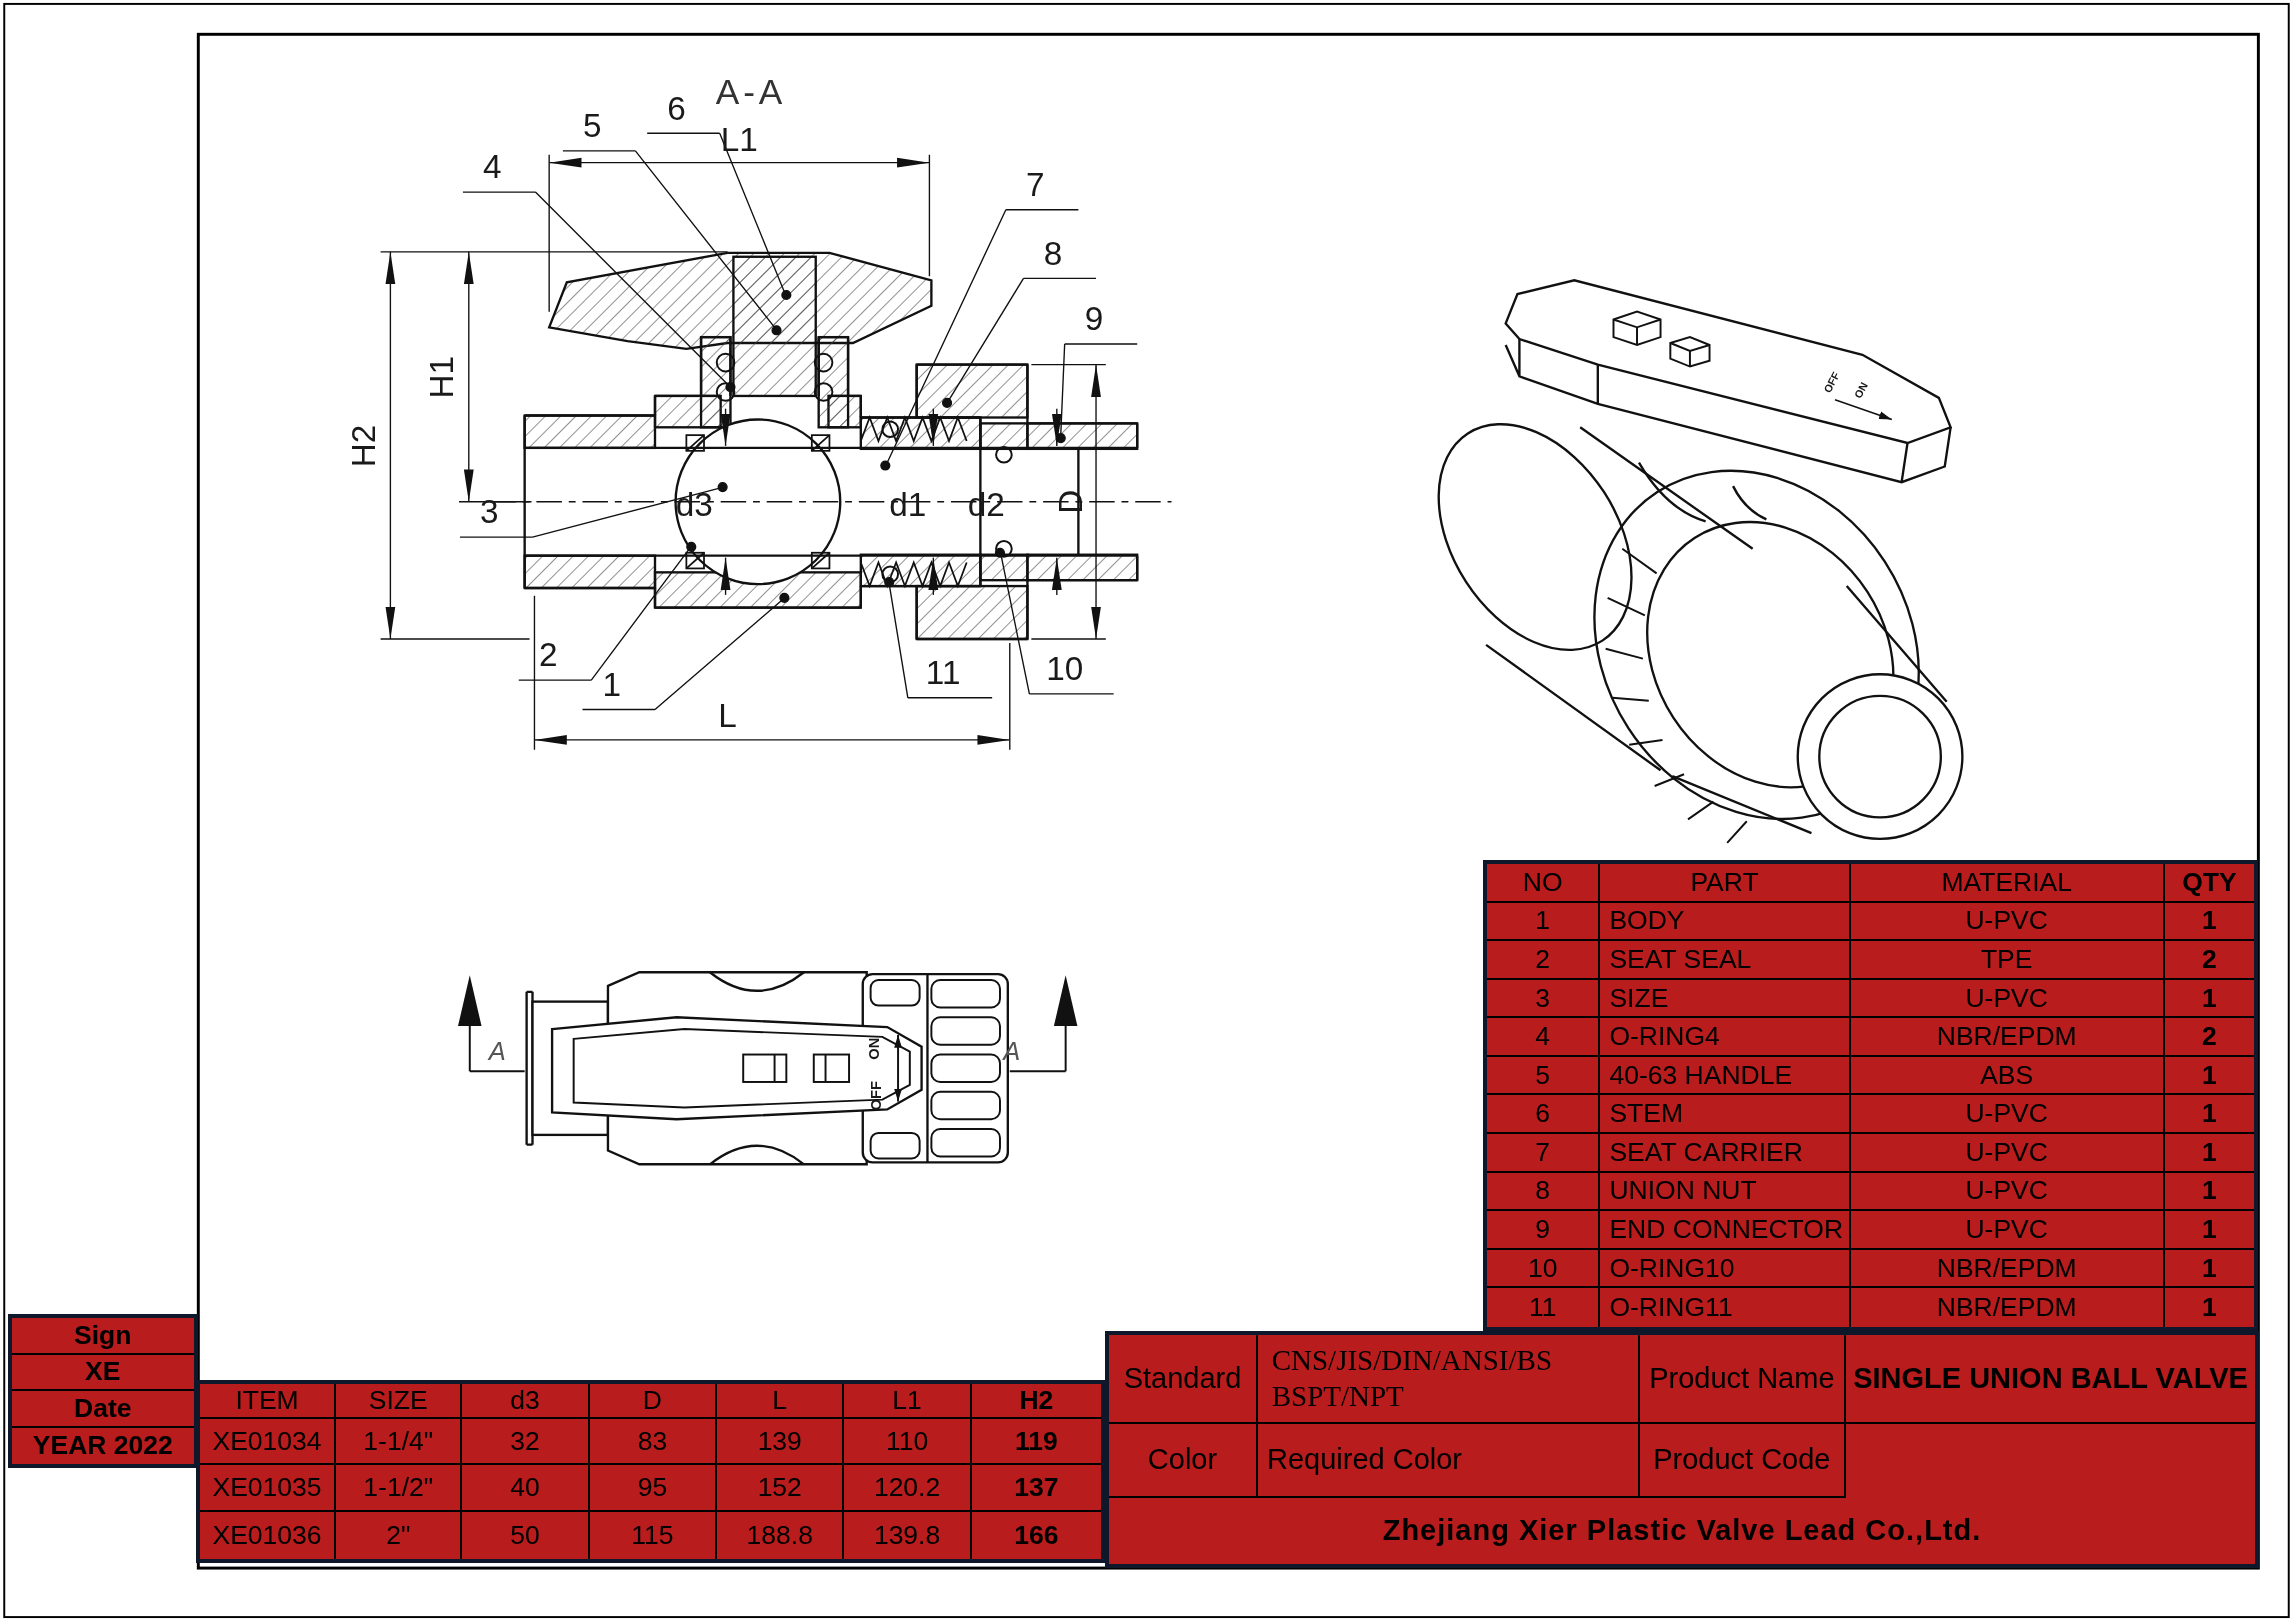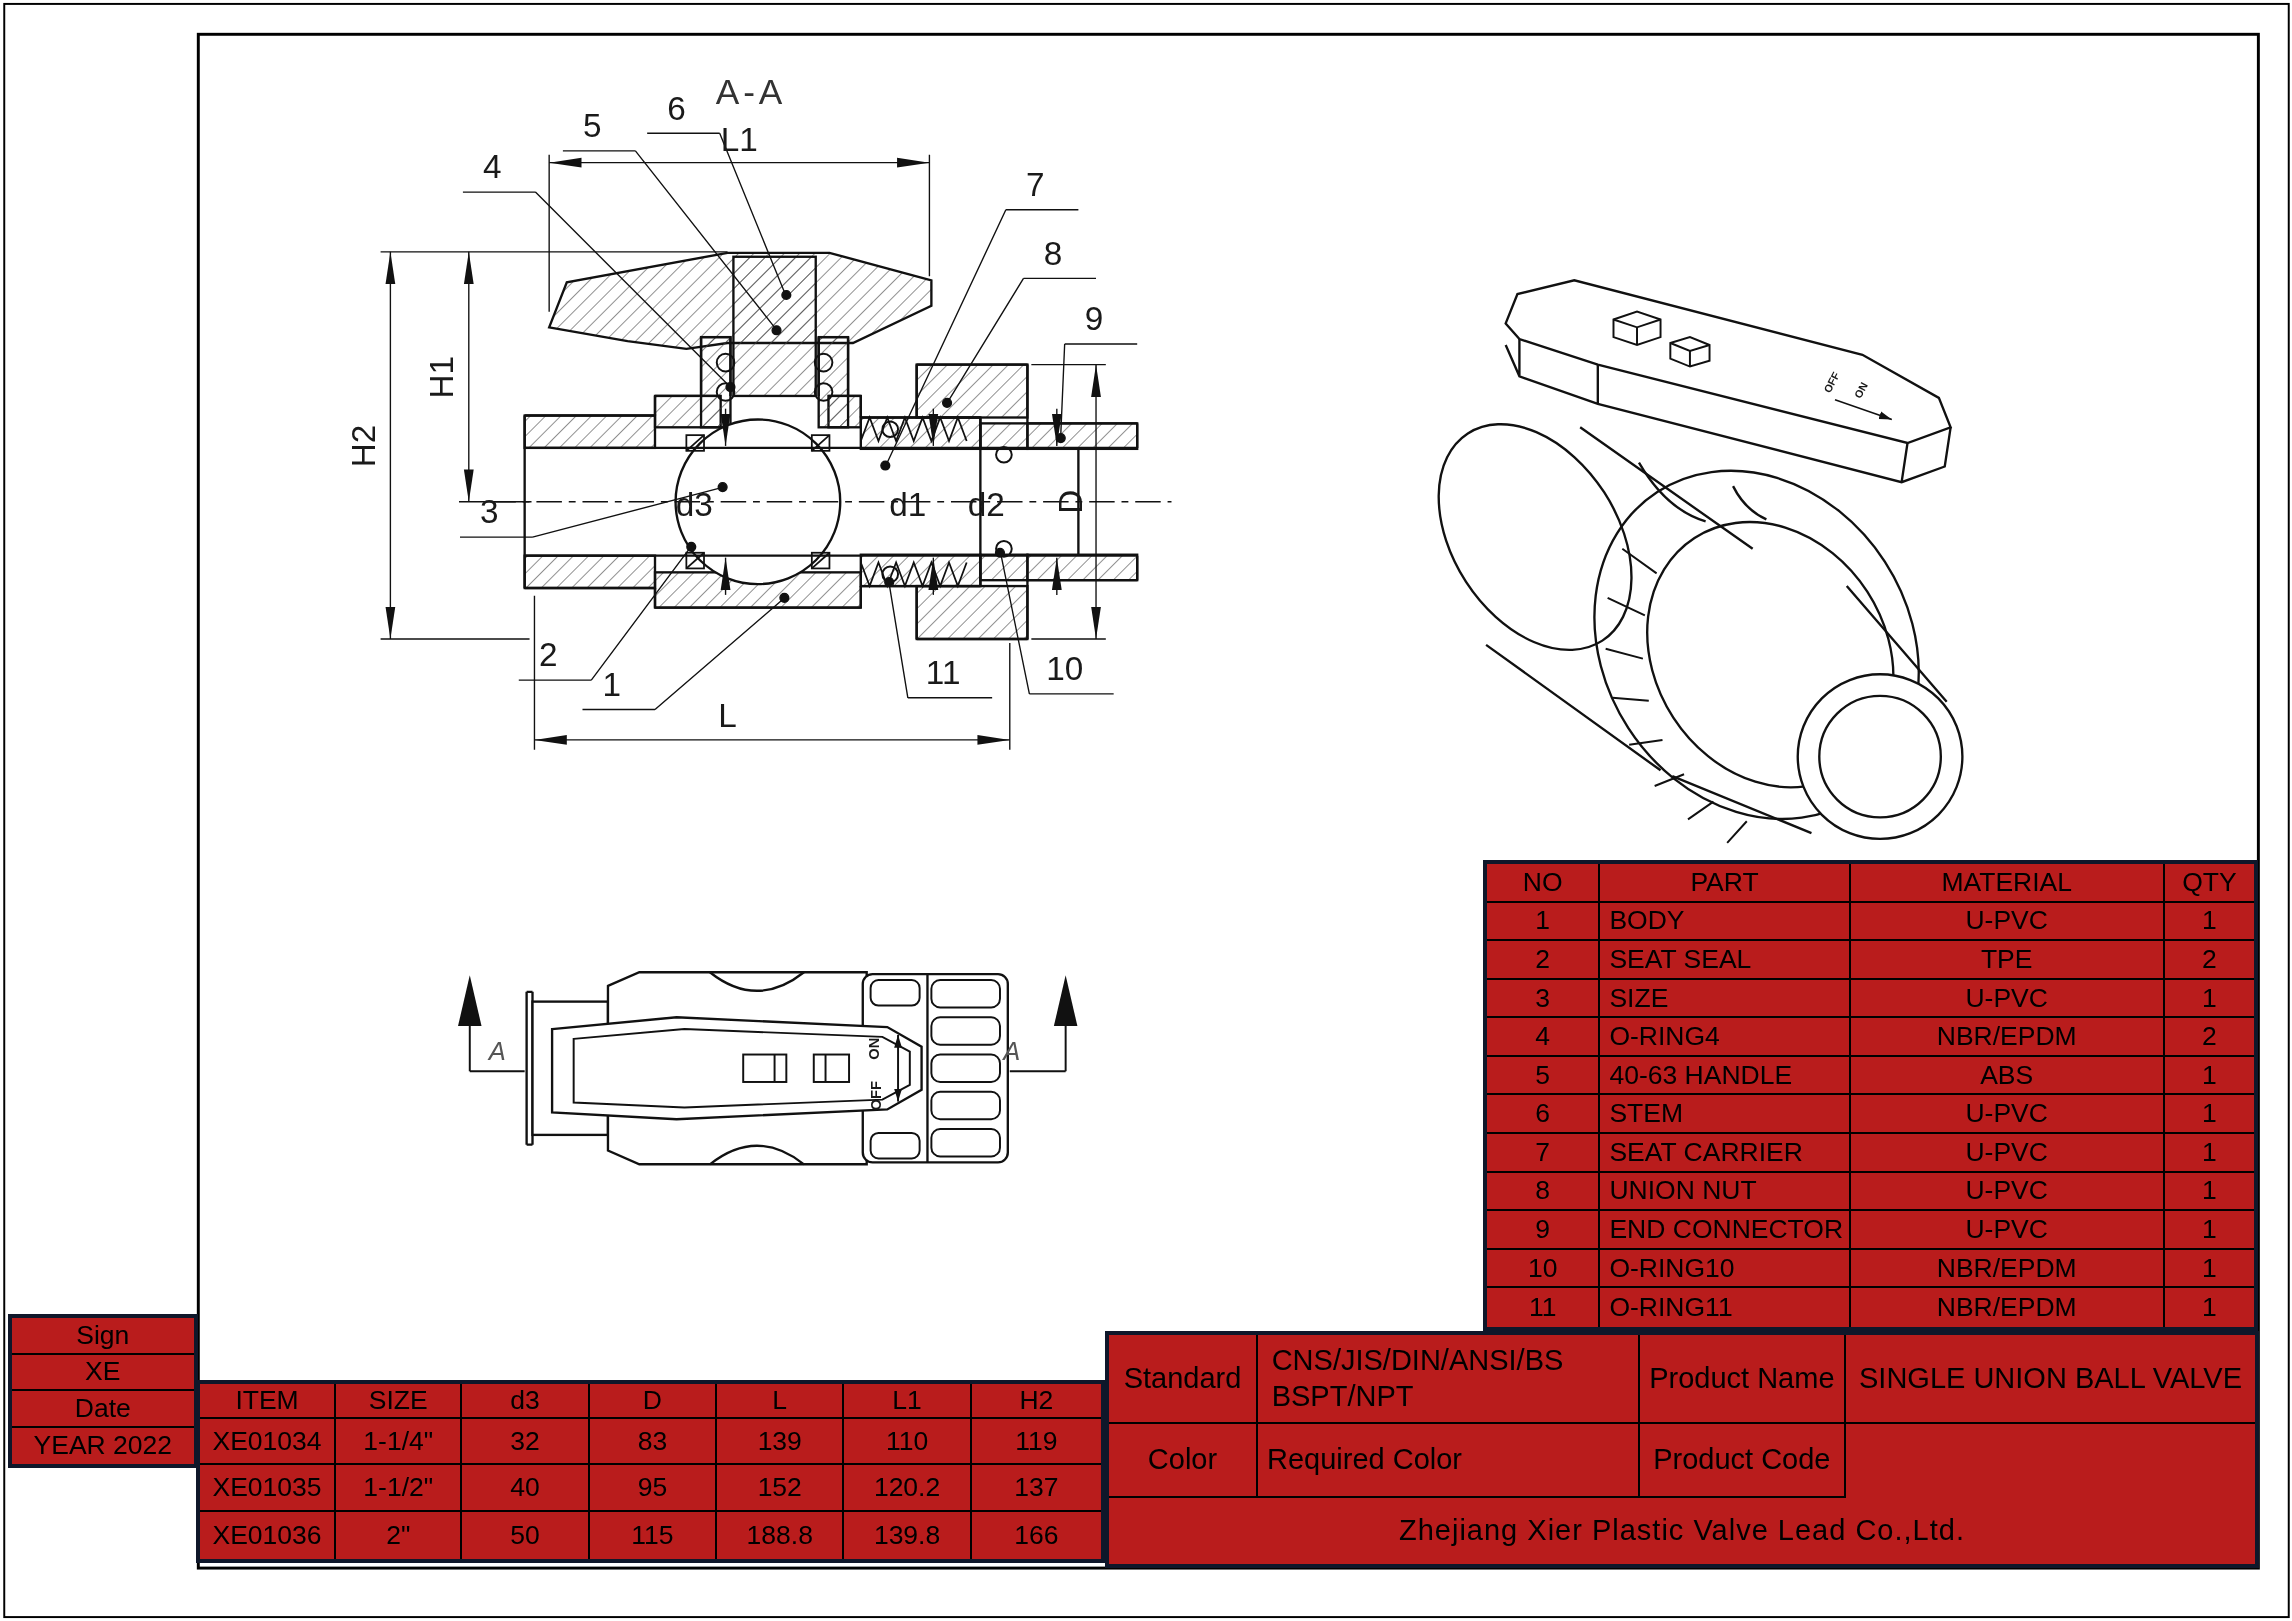--- a/index.html
+++ b/index.html
@@ -10,34 +10,34 @@
   .callout{font-size:34px;}
   .dimtxt{font-size:34px;}
   .sect{font-size:36px;letter-spacing:4px;fill:#333;}
   .tiny{font-size:15px;font-weight:bold;}
   .teeny{font-size:11px;font-weight:bold;}
   .aletter{font-size:26px;fill:#555;font-style:italic;}
 
   .tbl{position:absolute;display:grid;border:4px solid #0f172a;background:#b91c1c;box-sizing:border-box;}
   .c{border-right:2px solid #000;border-bottom:2px solid #000;display:flex;align-items:center;
      justify-content:center;font-size:26.5px;white-space:nowrap;overflow:hidden;}
-  .c.nr{border-right:none;}
+  .c.nr{border-right:none;font-weight:bold;}
   .c.nb{border-bottom:none;}
   .c.pl{justify-content:flex-start;padding-left:9px;}
   .parts{left:1483px;top:860px;width:775px;height:471px;
          grid-template-columns:117fr 258fr 324fr 92fr;grid-template-rows:repeat(12,1fr);}
   .sizes{left:196px;top:1380px;width:909px;height:183px;
          grid-template-columns:140fr 130fr 131fr 131fr 131fr 131fr 133fr;
          grid-template-rows:40fr 54fr 54fr 54fr;}
   .sign{left:7.8px;top:1314px;width:190px;height:154px;
         grid-template-columns:1fr;grid-template-rows:repeat(4,1fr);font-size:28px;}
   .title{left:1105px;top:1331px;width:1154px;height:237px;
          grid-template-columns:153fr 392fr 212fr 420fr;grid-template-rows:94fr 78fr 70fr;}
   .title .c{font-size:29px;}
-  .std2{flex-direction:column;align-items:flex-start;justify-content:center;padding-left:13.7px;font-size:27.4px;line-height:1.25;}
+  .std2{flex-direction:column;align-items:flex-start;justify-content:center;padding-left:13.7px;font-size:27.4px;line-height:1.25;font-family:Liberation Serif, serif;}
   .company{grid-column:1 / -1;font-size:47px;letter-spacing:1px;border-radius:21px;}
   .codeval{justify-content:flex-start;padding-left:39px;}
 </style>
 </head>
 <body>
 
 <div class="page">
 
 <svg width="2293" height="1621" viewBox="0 0 2339 1654">
   <defs>

